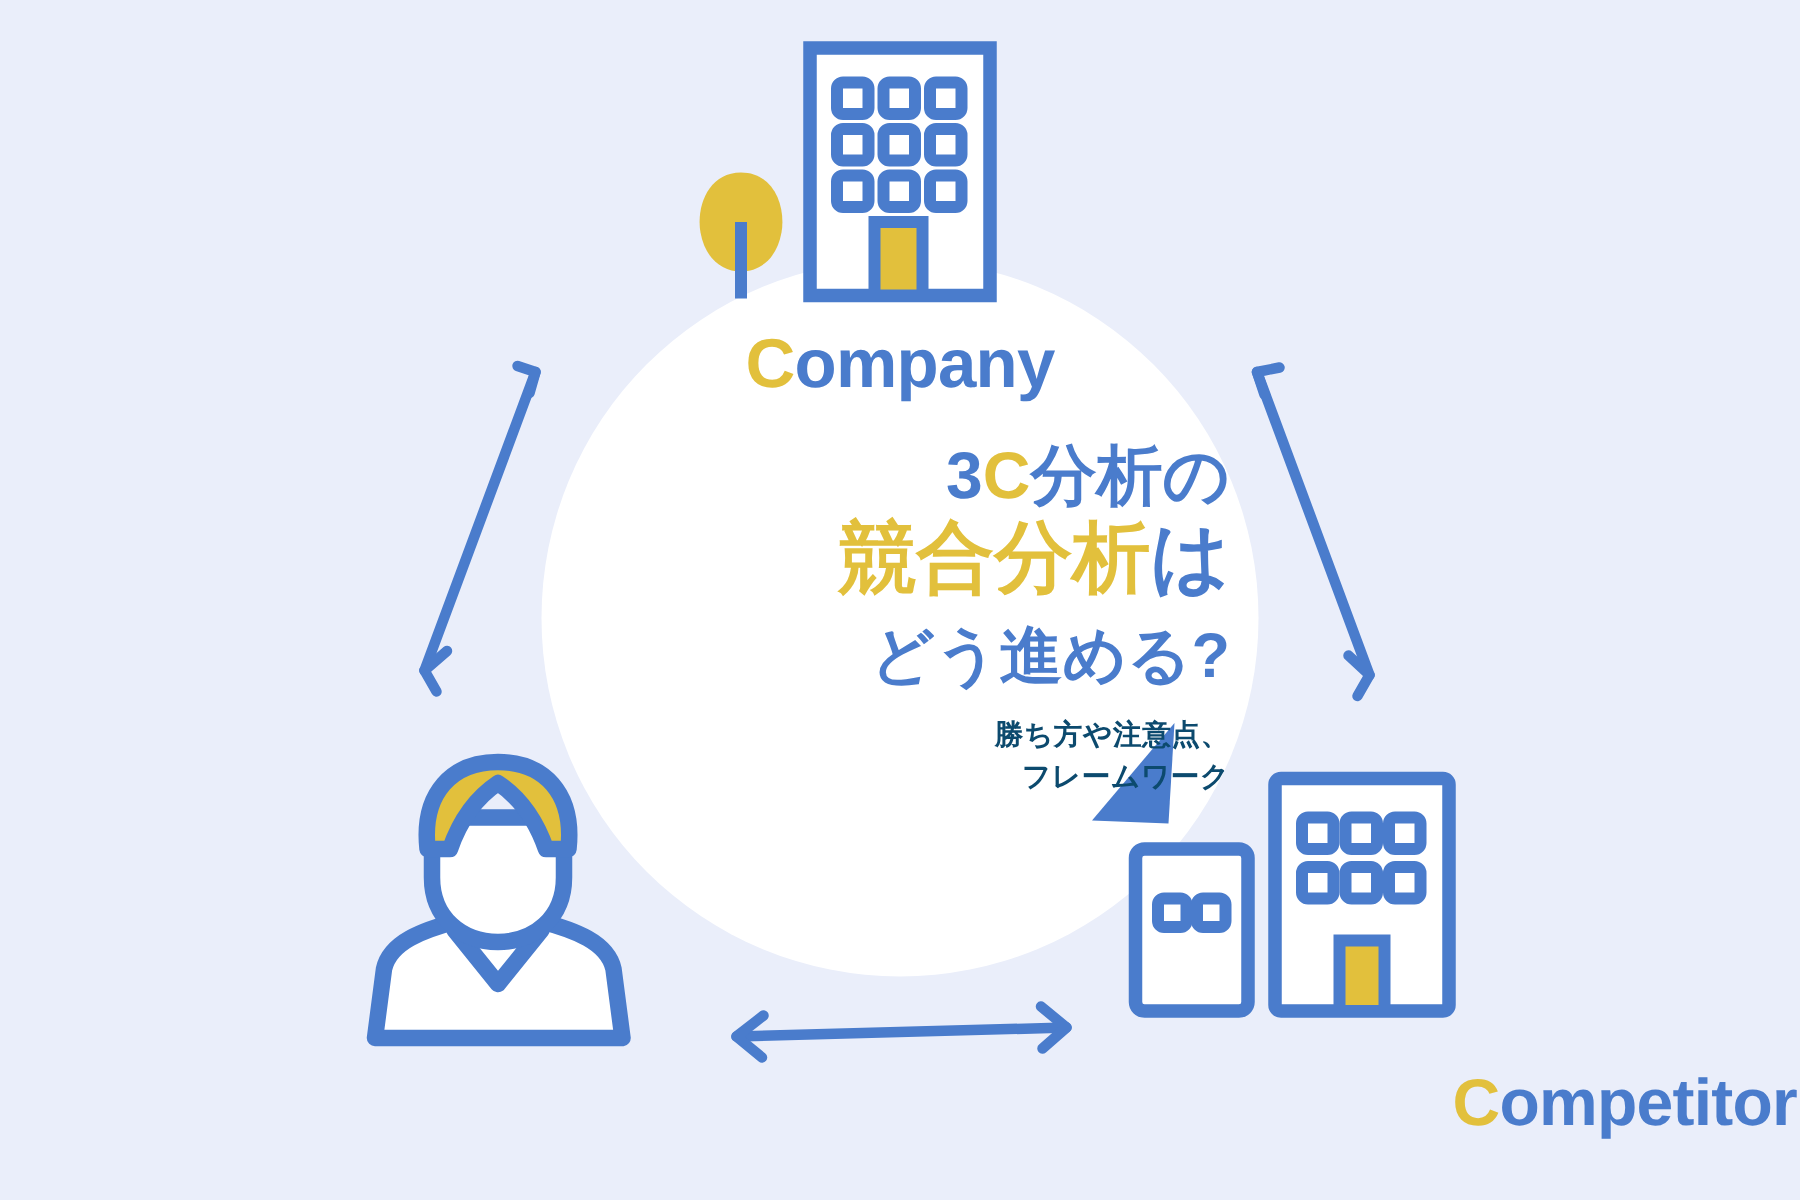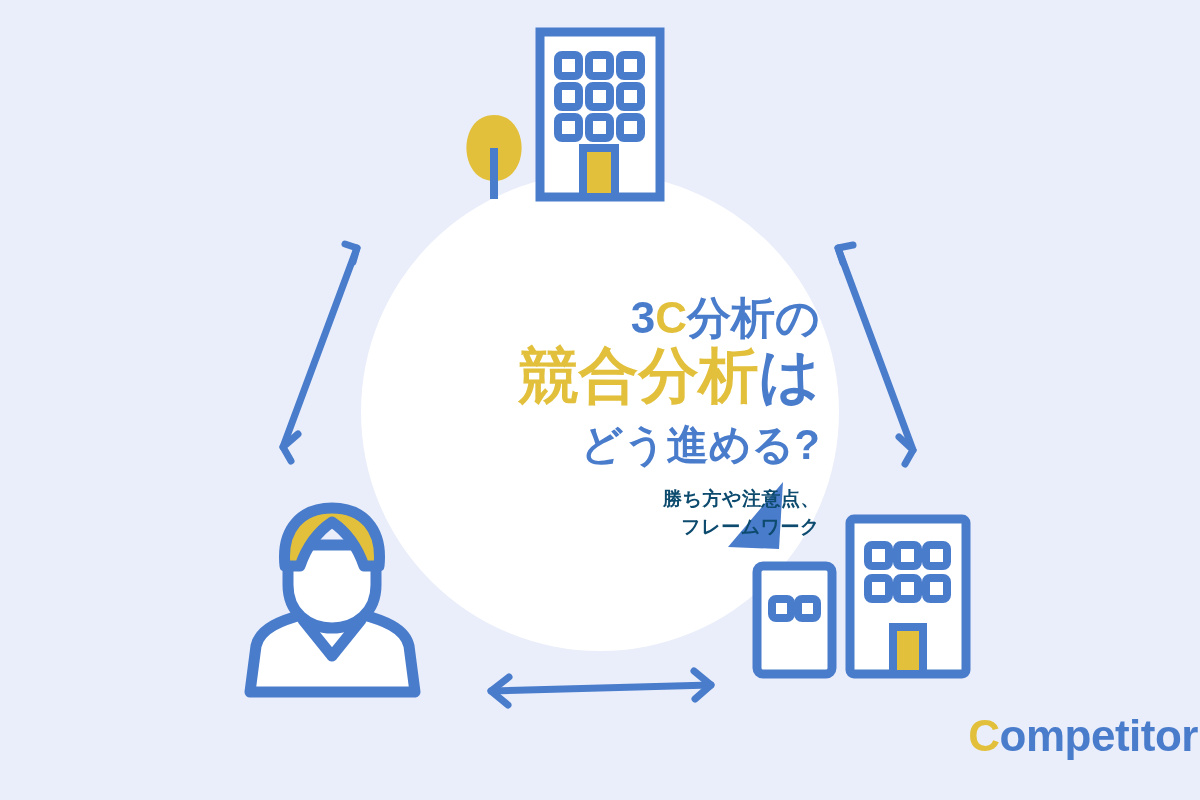--- a/index.html
+++ b/index.html
@@ -70,21 +70,21 @@
     width: 440px;
     text-align: right;
   }
   .t-line {
     font-weight: bold;
     line-height: 1.04;
     color: #4a7ccc;
     white-space: nowrap;
   }
   .t-line-1 { font-size: 44px; letter-spacing: 0px; }
-  .t-line-2 { font-size: 60px; letter-spacing: 0px; margin-top: 4px; }
+  .t-line-2 { font-size: 52px; letter-spacing: 0px; margin-top: 4px; }
   .t-line-3 { font-size: 42px; letter-spacing: 0px; margin-top: 16px; }
   .gold { color: #e2c03c; }
   .sub {
     margin-top: 18px;
     color: #0c4a6e;
     font-size: 19px;
     font-weight: bold;
     line-height: 1.5;
     letter-spacing: 0.5px;
   }
@@ -174,20 +174,21 @@
       <g>
         <line x1="491" y1="691" x2="711" y2="685"></line>
         <polyline points="509,677 491,691 508,705"></polyline>
         <polyline points="694,671 711,685 695,699"></polyline>
       </g>
     </g>
 
     <polygon points="783,482 779,549 728,547" fill="#4a7ccc"></polygon>
   </svg>
 
+  <div class="node-label" id="label-company"><span class="cap">C</span><span>ompany</span></div>
 
 
   <div class="node-label" id="label-competitor"><span class="cap">C</span><span>ompetitor</span></div>
 
   <div class="center-text">
     <div class="t-line t-line-1"><span>3</span><span class="gold">C</span><span>分析の</span></div>
     <div class="t-line t-line-2"><span class="gold">競合分析</span><span>は</span></div>
     <div class="t-line t-line-3">どう進める?</div>
     <div class="sub">
       <div>勝ち方や注意点、</div>

